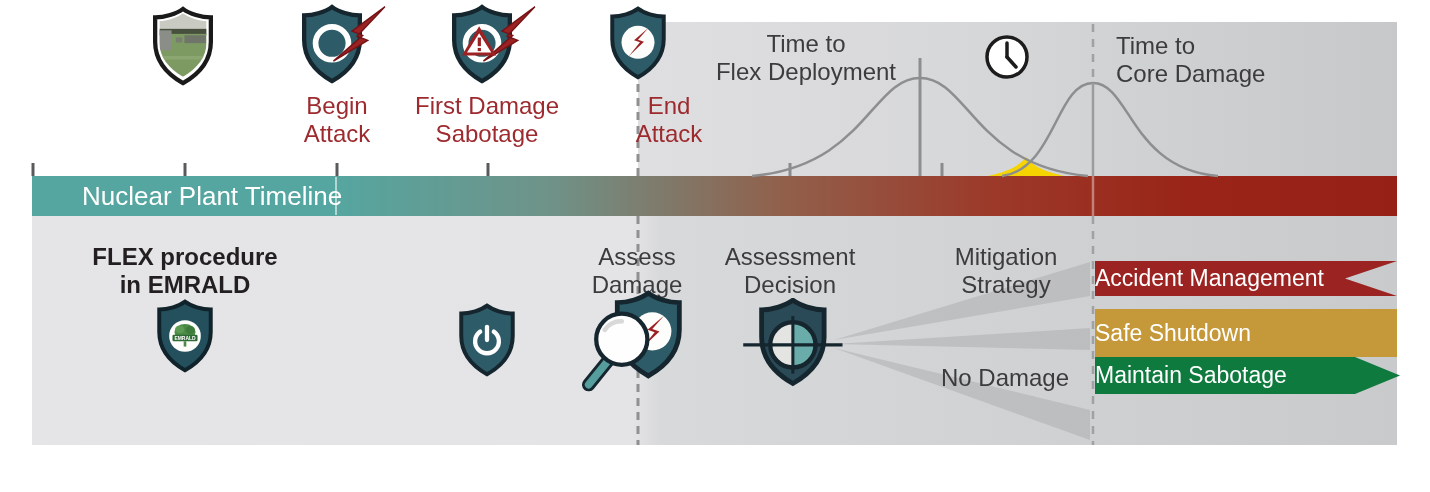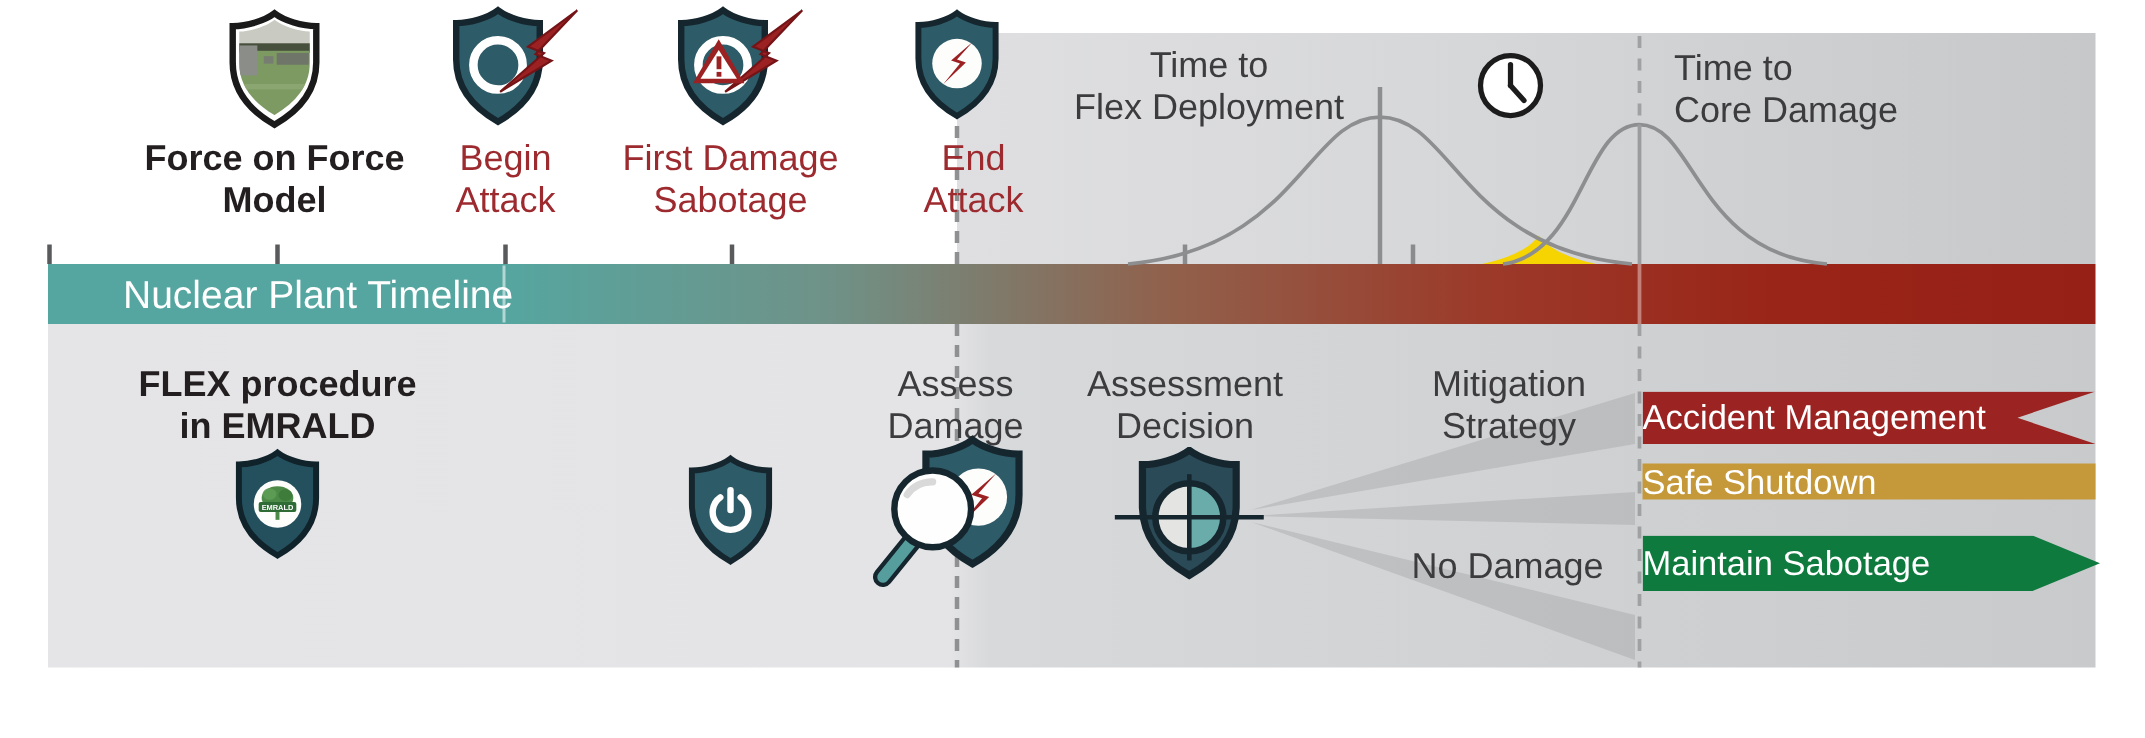--- a/index.html
+++ b/index.html
@@ -19,21 +19,21 @@
   .lbl{position:absolute;text-align:center;font-size:24px;line-height:1.16;
        white-space:pre-line;transform:translateX(-50%);}
   .lbl.bold{font-weight:bold;color:#231f20;}
   .lbl.red{color:#9c2a2e;}
   .lbl.left{transform:none;text-align:left;}
   
   .banner{position:absolute;left:1095px;display:flex;align-items:center;color:#fff;font-size:23px;
           padding-left:0;box-sizing:border-box;}
   .banner.accident{top:261px;width:302px;height:35px;
         clip-path:polygon(0 0,100% 0,calc(100% - 52px) 50%,100% 100%,0 100%);}
-  .banner.safe{top:309px;width:302px;height:24px;}
+  .banner.safe{top:309px;width:302px;height:48px;}
   .banner.maintain{top:357px;width:305px;height:37px;
         clip-path:polygon(0 0,calc(100% - 45px) 0,100% 50%,calc(100% - 45px) 100%,0 100%);}
   .watermark{position:absolute;top:449px;left:1247px;width:150px;text-align:right;
         font-size:17px;font-weight:bold;letter-spacing:.5px;color:#e6e6e6;}
   svg{display:block;}
   .overlay{left:0;top:0;pointer-events:none;}
 </style>
 </head>
 <body>
 
@@ -128,27 +128,25 @@
   </div>
 
   <div class="abs" style="left:605px;top:5px;">
     <svg width="66" height="76" viewBox="0 0 100 112">
       <path d="M50 4 C41 11 24 16 11 16 L11 50 C11 77 27 95 50 108 C73 95 89 77 89 50 L89 16 C76 16 59 11 50 4 Z" fill="#2d5b68" stroke="#15262e" stroke-width="6"></path>
       <circle cx="50" cy="55" r="25" fill="#fdfdfb"></circle>
       <polygon points="66,33 44,52 53,55 36,76 59,54 50,51" fill="#9c2123"></polygon>
     </svg>
   </div>
 
-  <div class="lbl bold" style="left:183px;top:92px;">Force on Force
-Model</div>
   <div class="lbl red" style="left:337px;top:92px;">Begin
 Attack</div>
   <div class="lbl red" style="left:487px;top:92px;">First Damage
 Sabotage</div>
-  <div class="lbl red" style="left:649px;top:92px;">End
+  <div class="lbl red" style="left:669px;top:92px;">End
 Attack</div>
 
   <div class="lbl" style="left:806px;top:30px;">Time to
 Flex Deployment</div>
   <div class="lbl left" style="left:1116px;top:32px;">Time to
 Core Damage</div>
 
   <div class="lbl bold" style="left:185px;top:243px;">FLEX procedure
 in EMRALD</div>
   <div class="lbl" style="left:637px;top:243px;">Assess

